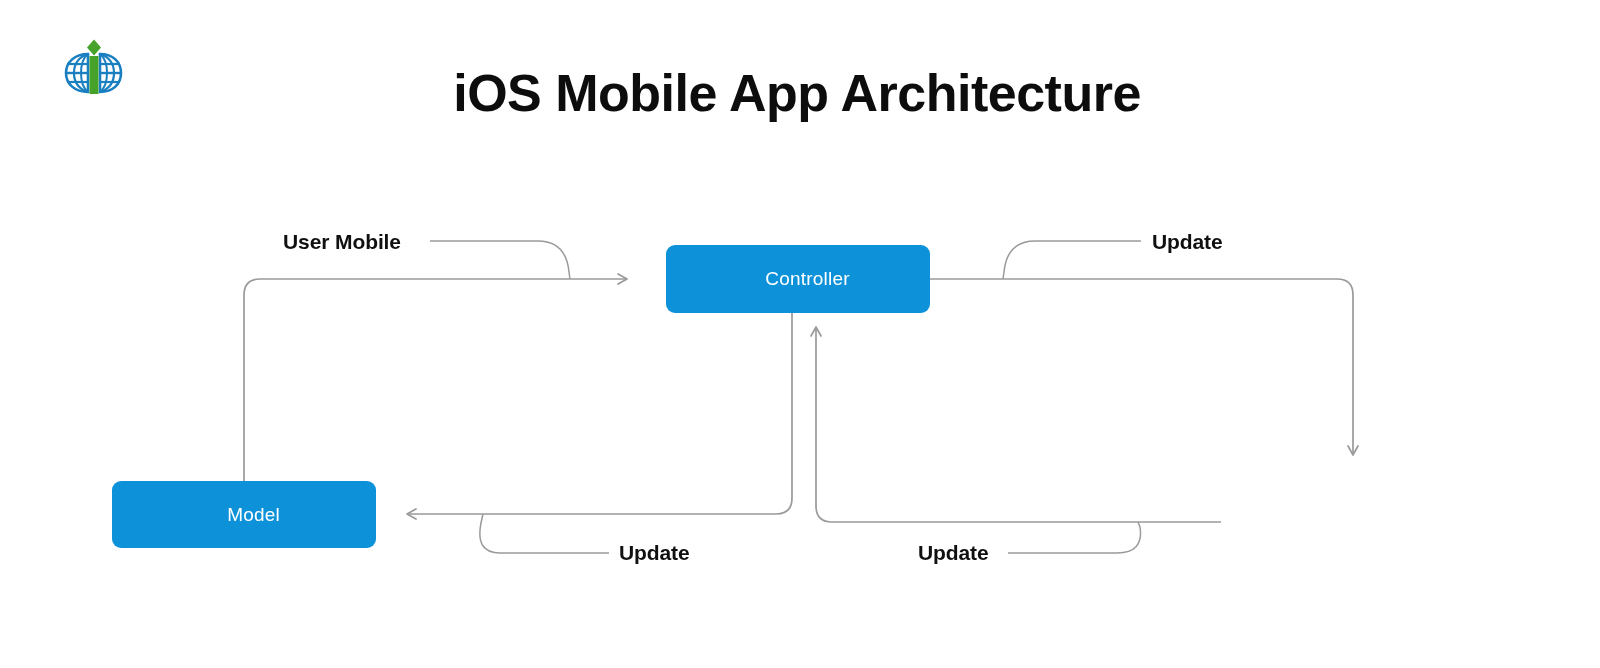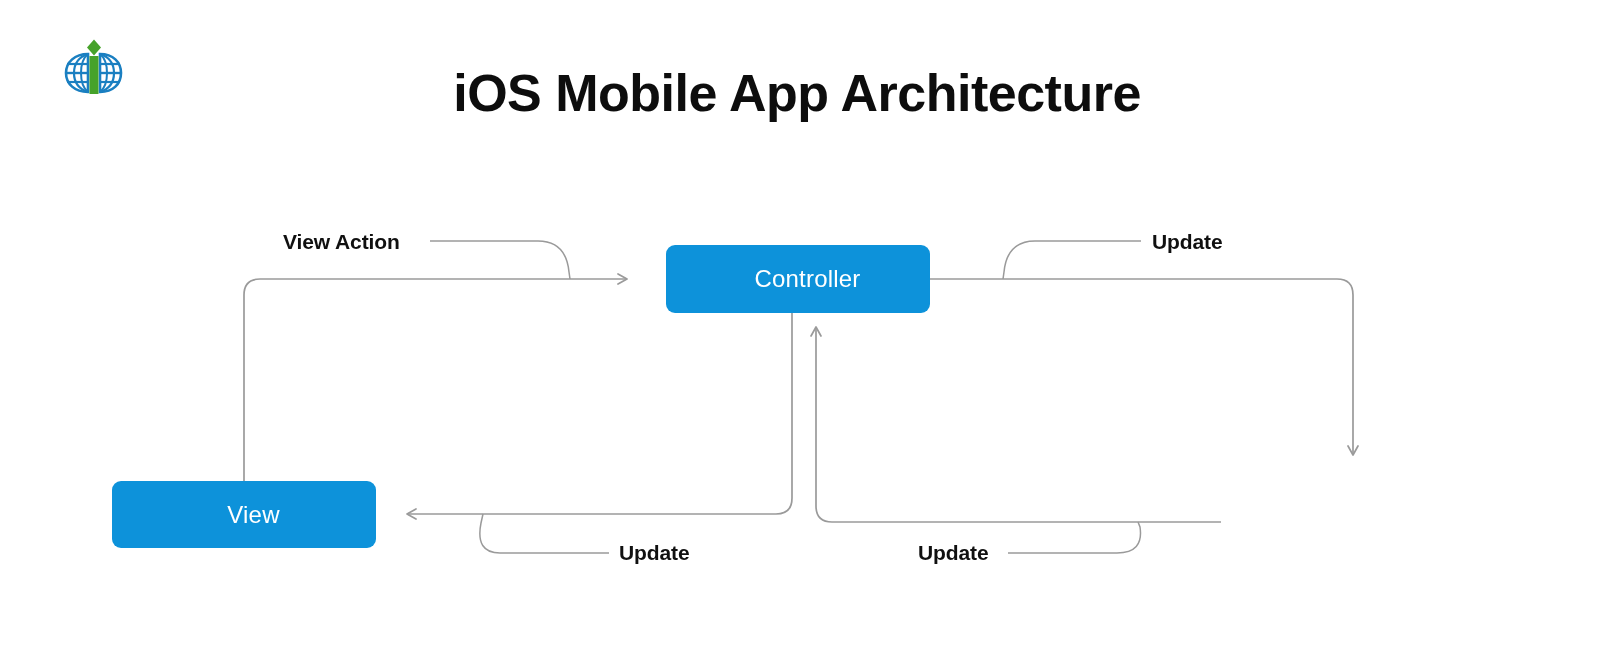--- a/index.html
+++ b/index.html
@@ -46,21 +46,21 @@
     white-space: nowrap;
   }
   
   .node {
     position: absolute;
     border-radius: 9px;
     display: flex;
     align-items: center;
     justify-content: center;
     color: #ffffff;
-    font-size: 24px;
+    font-size: 19px;
     font-weight: 400;
     letter-spacing: 0.2px;
     font-family: "Liberation Sans", sans-serif;
     box-sizing: border-box;
     padding-left: 19px;
   }
   #node-controller {
     left: 653px;
     top: 245px;
     width: 264px;
@@ -147,22 +147,22 @@
 
     <path d="M1208,522 L819,522 Q803,522 803,506 L803,327" fill="none" stroke="#9a9a9a" stroke-width="1.7" marker-end="url(#ah)"></path>
     <path d="M995,553 L1104,553 Q1131,553 1127,527 L1125,522" fill="none" stroke="#9a9a9a" stroke-width="1.5"></path>
   </svg>
 
   <div class="node" id="node-controller" style="background:#0d92da">
     <span>Controller</span>
   </div>
 
   <div class="node" id="node-view" style="background:#0d92da">
-    <span>View</span>
+    <span>Model</span>
   </div>
 
 
-  <div class="edge-label" id="label-user-action">View Action</div>
+  <div class="edge-label" id="label-user-action">User Mobile</div>
   <div class="edge-label" id="label-update-top">Update</div>
   <div class="edge-label" id="label-update-bottom">Update</div>
   <div class="edge-label" id="label-notify">Update</div>
 
 </div>
 
 </body></html>

